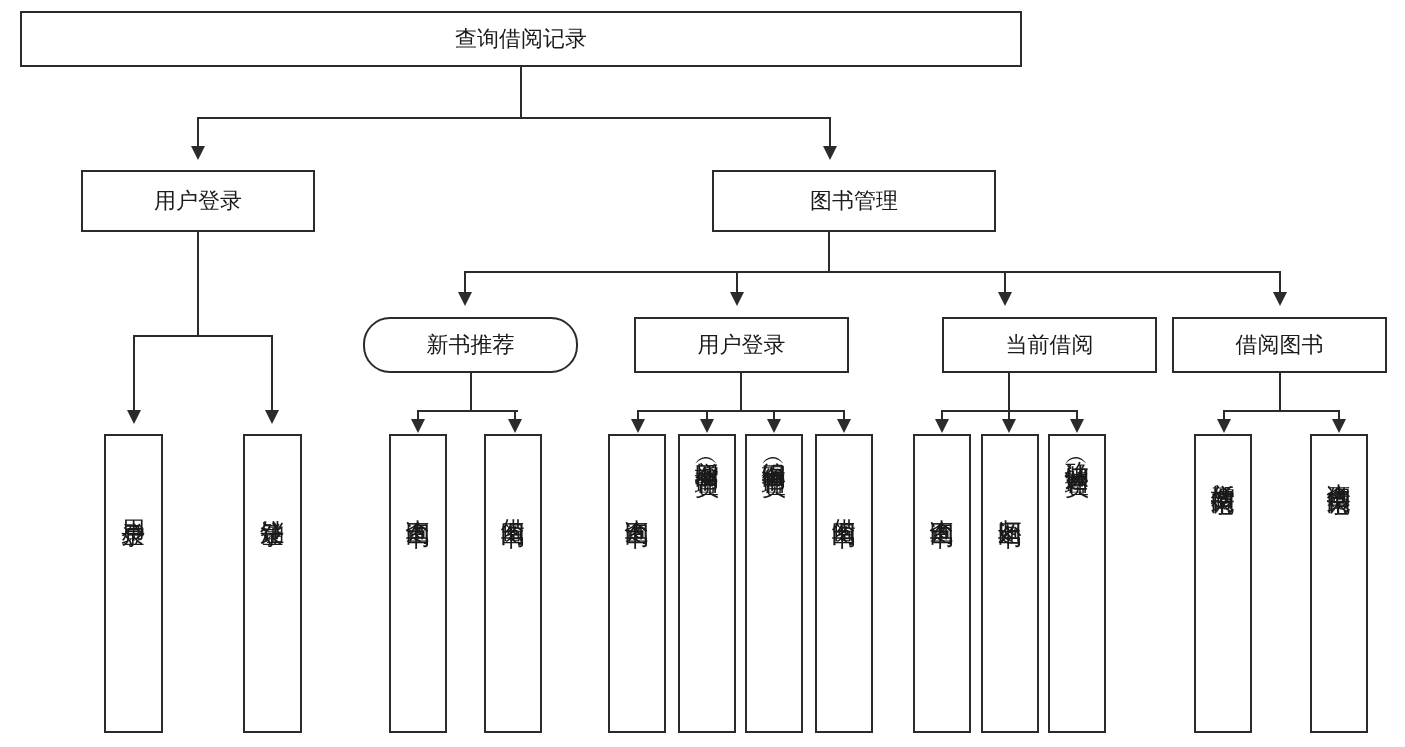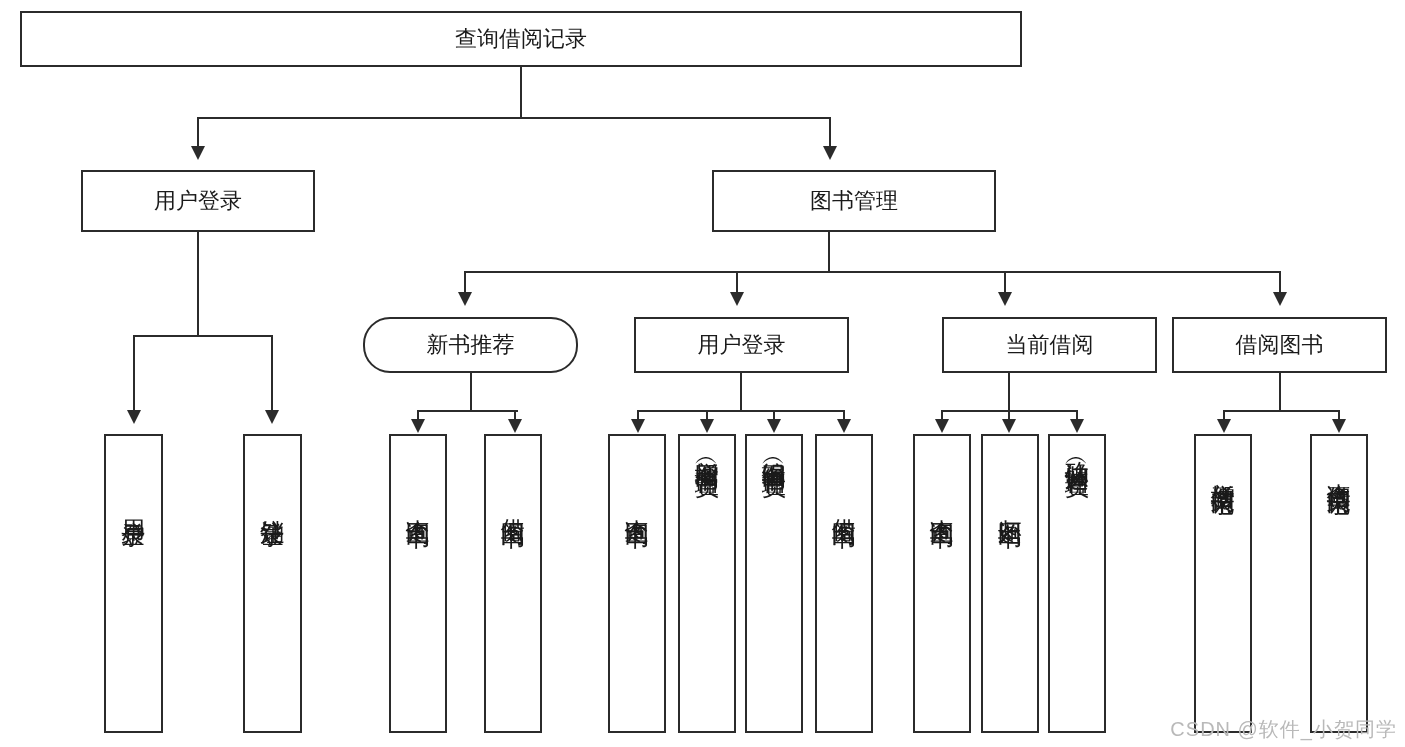--- a/index.html
+++ b/index.html
@@ -205,15 +205,14 @@
     <span class="label" style="margin-top:6px;">确认归还（管理员）</span>
   </div>
 
   <div class="node v" style="left:1194px;top:434px;width:58px;height:299px;">
     <span class="label" style="margin-top:24px;">新增借阅记录</span>
   </div>
   <div class="node v" style="left:1310px;top:434px;width:58px;height:299px;">
     <span class="label" style="margin-top:24px;">查询借阅记录</span>
   </div>
 
-  <div id="watermark">CSDN @软件_小贺同学</div>
 
 </div>
 
 </body></html>

